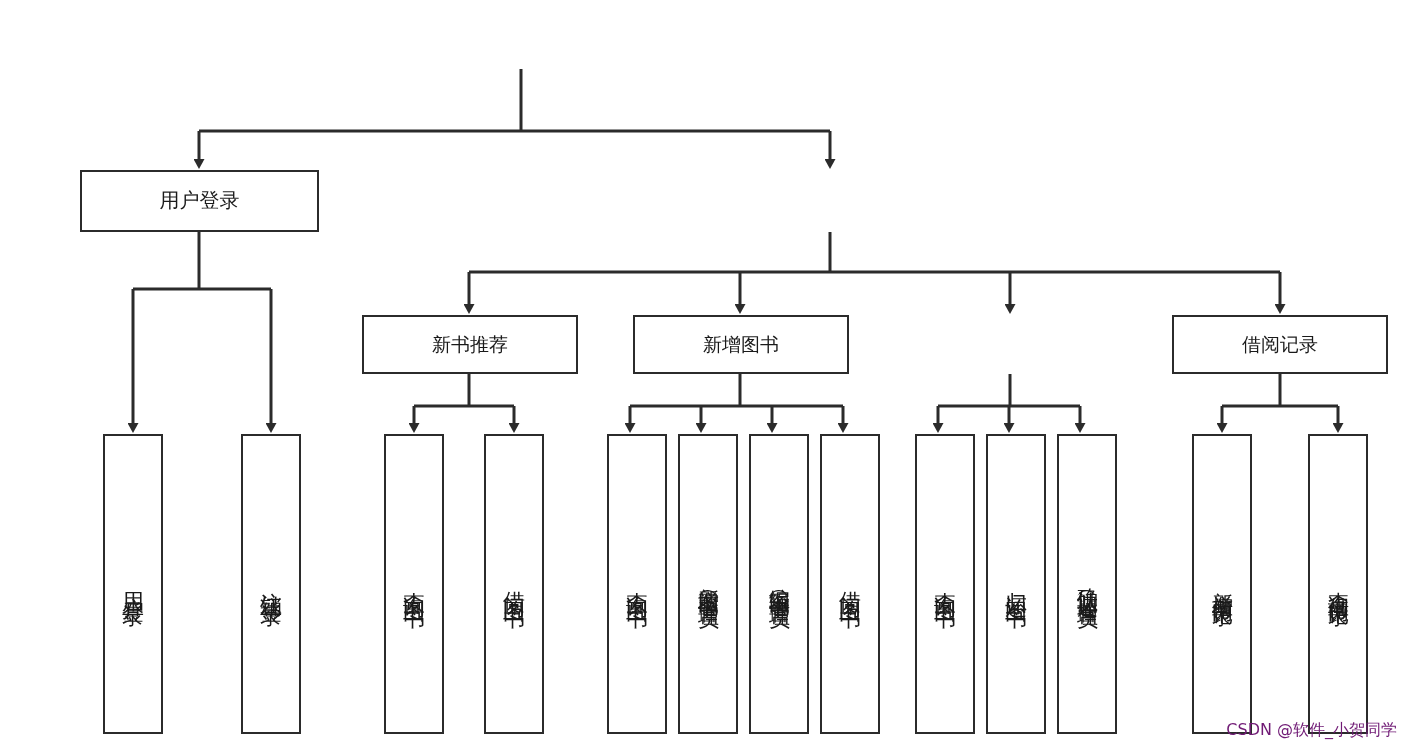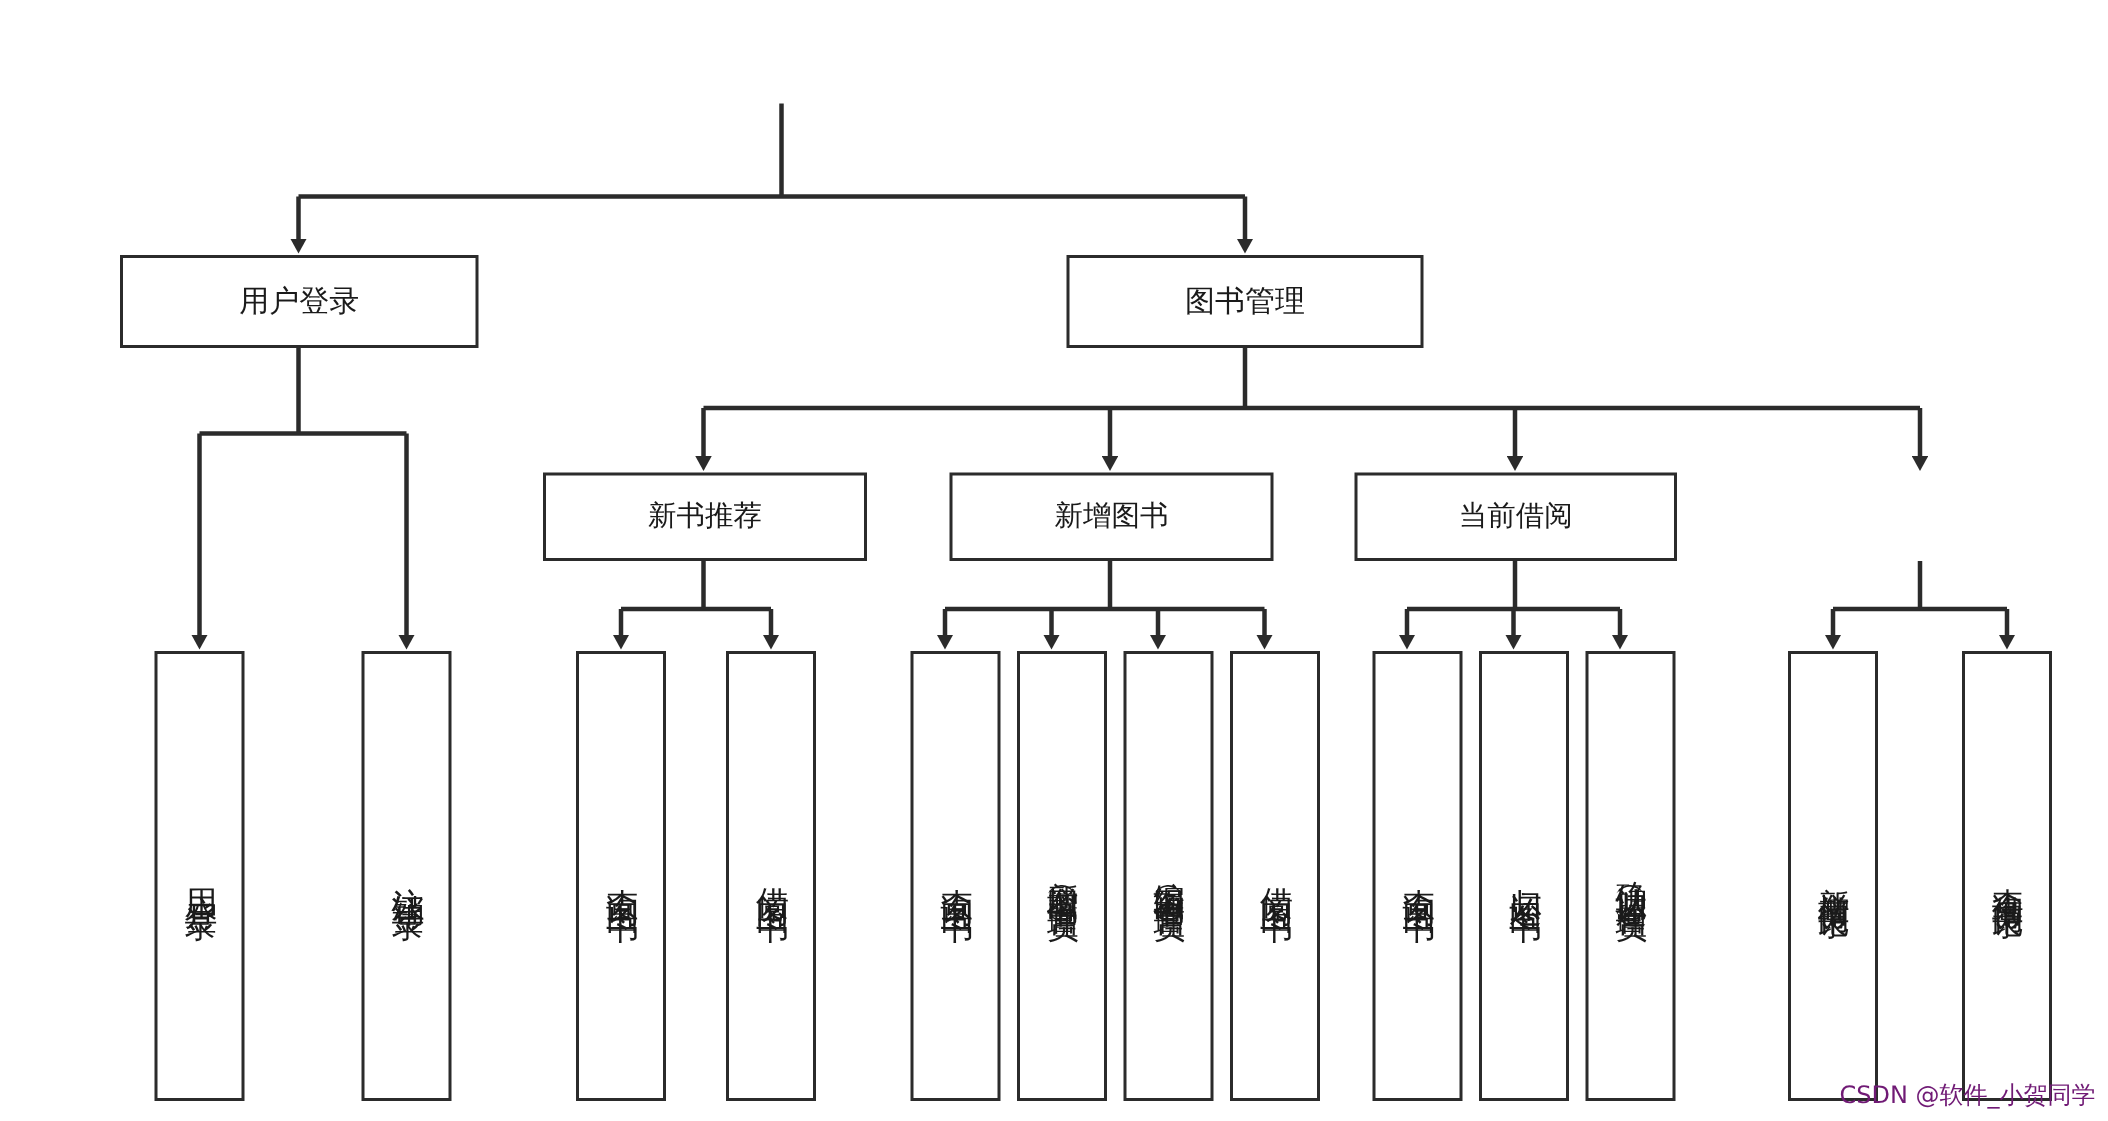--- a/index.html
+++ b/index.html
@@ -136,32 +136,29 @@
       <path d="M1222,406 L1338,406"></path>
       <path d="M1222,406 L1222,424" marker-end="url(#arrow)"></path>
       <path d="M1338,406 L1338,424" marker-end="url(#arrow)"></path>
     </g>
   </svg>
 
 
   <div class="node lvl2" style="left:80px; top:170px; width:239px;">
     <span class="lbl">用户登录</span>
   </div>
-  <div class="node lvl2" style="left:711px; top:170px; width:238px;">
-    <span class="lbl">图书管理</span>
-  </div>
 
   <div class="node lvl3" style="left:362px; top:315px; width:216px;">
     <span class="lbl">新书推荐</span>
   </div>
   <div class="node lvl3" style="left:633px; top:315px; width:216px;">
     <span class="lbl">新增图书</span>
   </div>
-  <div class="node lvl3" style="left:903px; top:315px; width:215px;">
-    <span class="lbl">当前借阅</span>
+  <div class="node lvl3" style="left:1172px; top:315px; width:216px;">
+    <span class="lbl">借阅记录</span>
   </div>
 
   <div class="node leaf" style="left:103px;">
     <span class="lbl">用户登录</span>
   </div>
   <div class="node leaf" style="left:241px;">
     <span class="lbl">注销登录</span>
   </div>
 
   <div class="node leaf" style="left:384px;">

